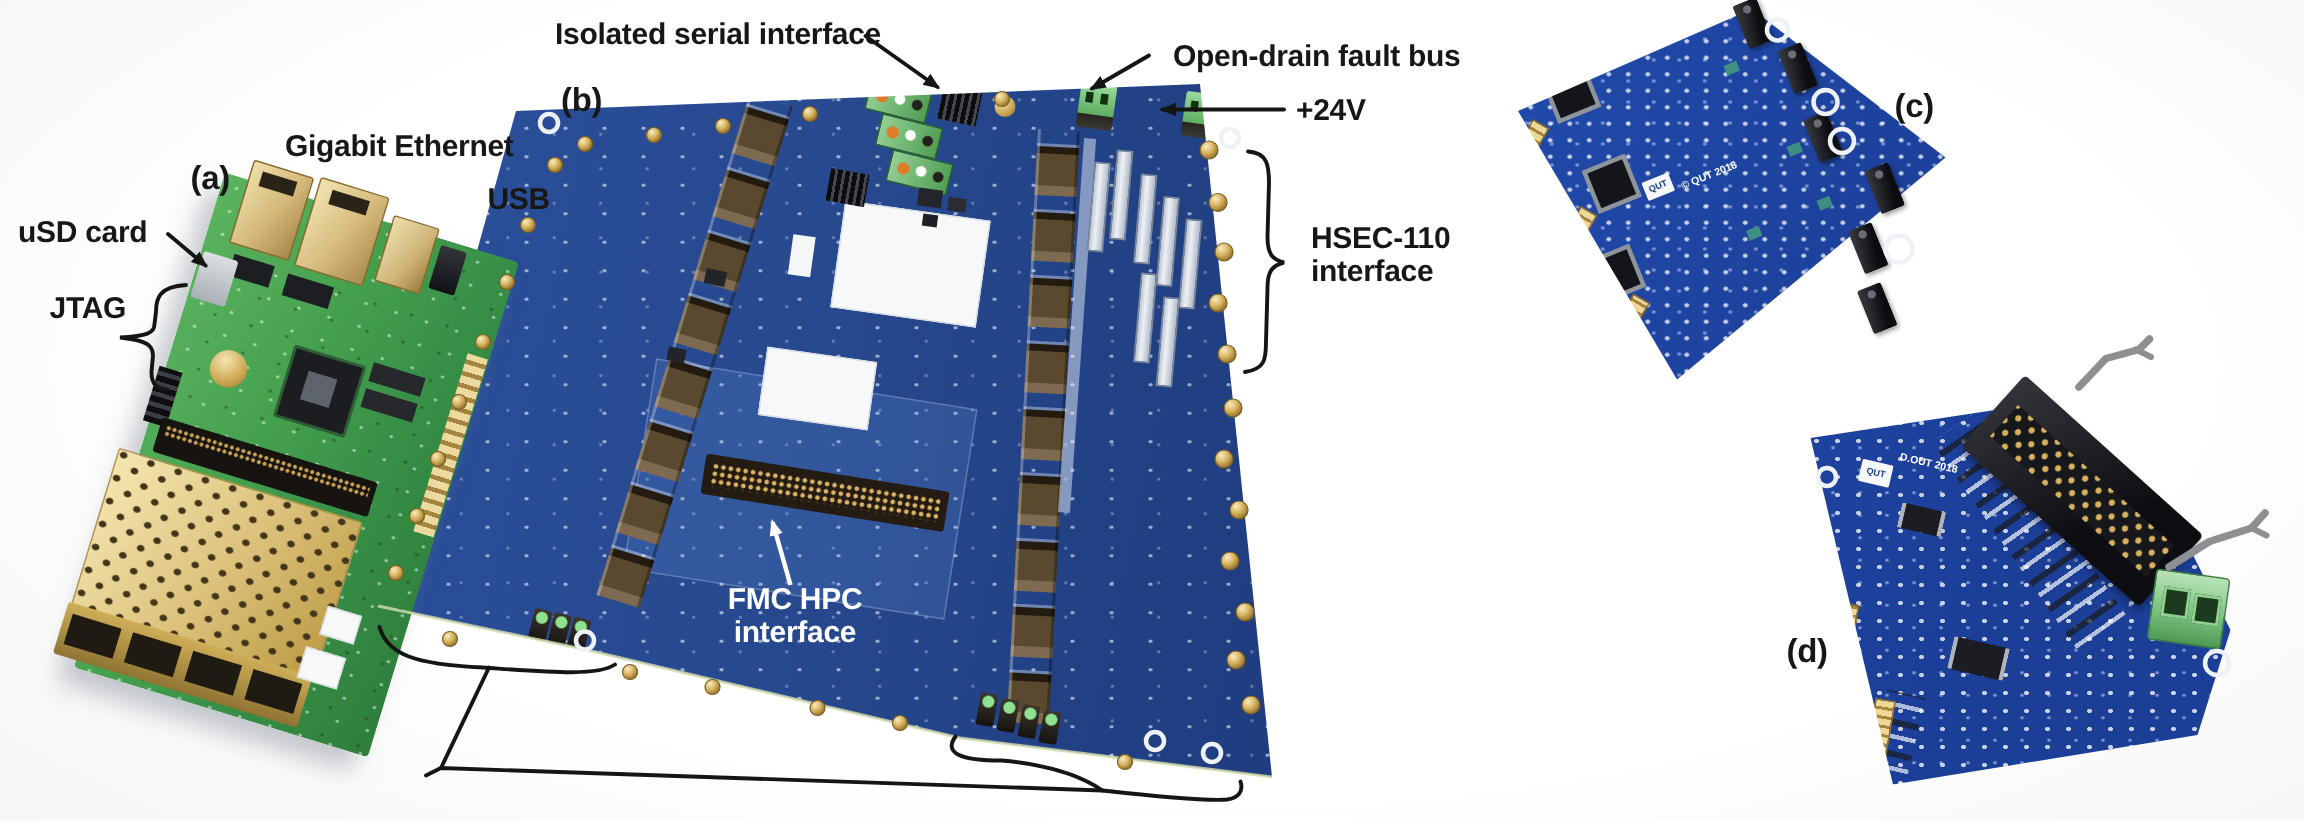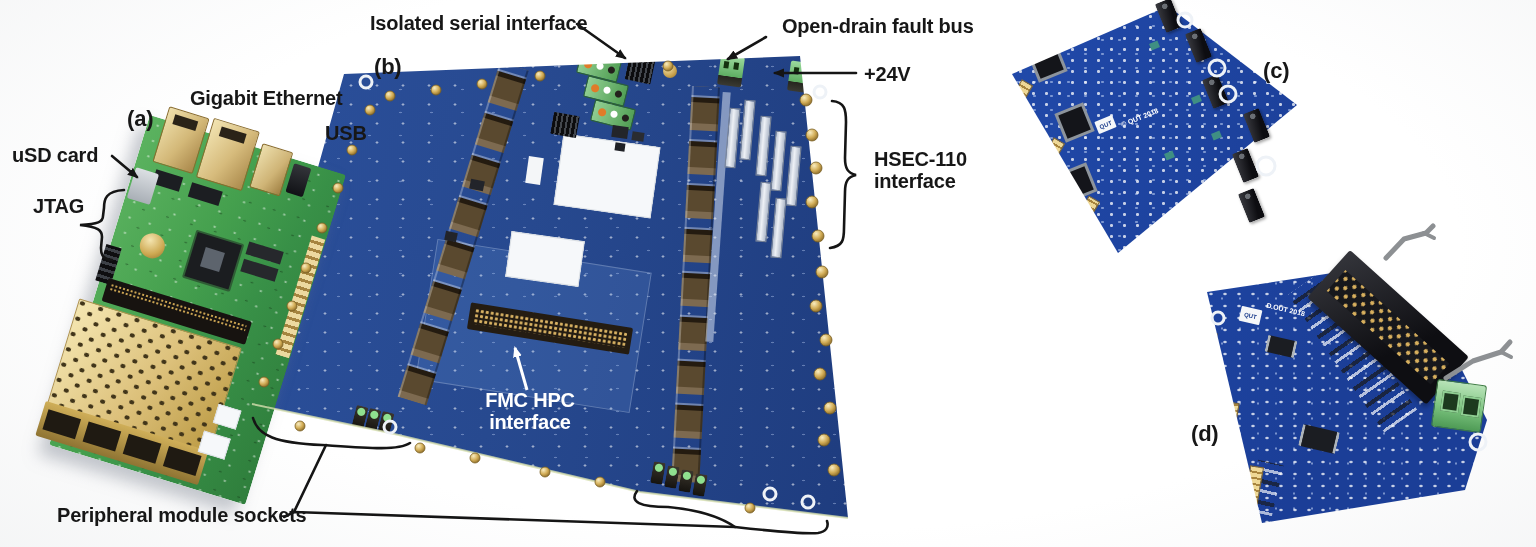--- a/index.html
+++ b/index.html
@@ -281,27 +281,26 @@
       <path d="M832,101 C845,102 846,110 846,122 L845,158 C845,169 848,173 856,175 C848,177 845,181 845,192 L844,228 C844,240 843,246 830,248"></path>
       <path d="M124,190 C106,191 104,199 104,208 L103,216 C103,222 98,224 80,225 C98,227 102,230 102,237 L101,248 C101,256 104,259 112,260"></path>
       <path d="M253,418 C258,436 276,443 322,445 C366,448 398,451 410,443"></path>
       <path d="M326,445 L294,512"></path>
       <path d="M284,517 L294,512 L735,527 C780,532 806,534 818,533 C826,532 829,527 827,521"></path>
       <path d="M637,491 C629,502 640,507 668,507 C700,510 722,518 735,527"></path>
     </g>
   </svg>
 
   <div class="lbl" style="left:370px;top:12px;">Isolated serial interface</div>
-  <div class="lbl" style="left:782px;top:15px;">Open-drain fault bus</div>
+  <div class="lbl" style="left:782px;top:27px;">Open-drain fault bus</div>
   <div class="lbl" style="left:864px;top:63px;">+24V</div>
   <div class="lbl" style="left:190px;top:87px;">Gigabit Ethernet</div>
   <div class="lbl" style="left:325px;top:122px;">USB</div>
   <div class="lbl" style="left:12px;top:144px;">uSD card</div>
   <div class="lbl" style="left:33px;top:195px;">JTAG</div>
-  <div class="lbl" style="left:57px;top:504px;">Peripheral module sockets</div>
   <div class="lbl" style="left:874px;top:148px;">
     <div>HSEC-110</div>
     <div>interface</div>
   </div>
   <div class="lbl white" style="left:474px;top:389px;width:112px;text-align:center;">
     <div>FMC HPC</div>
     <div>interface</div>
   </div>
   <div class="lbl tag" style="left:127px;top:108px;">(a)</div>
   <div class="lbl tag" style="left:374px;top:56px;">(b)</div>

